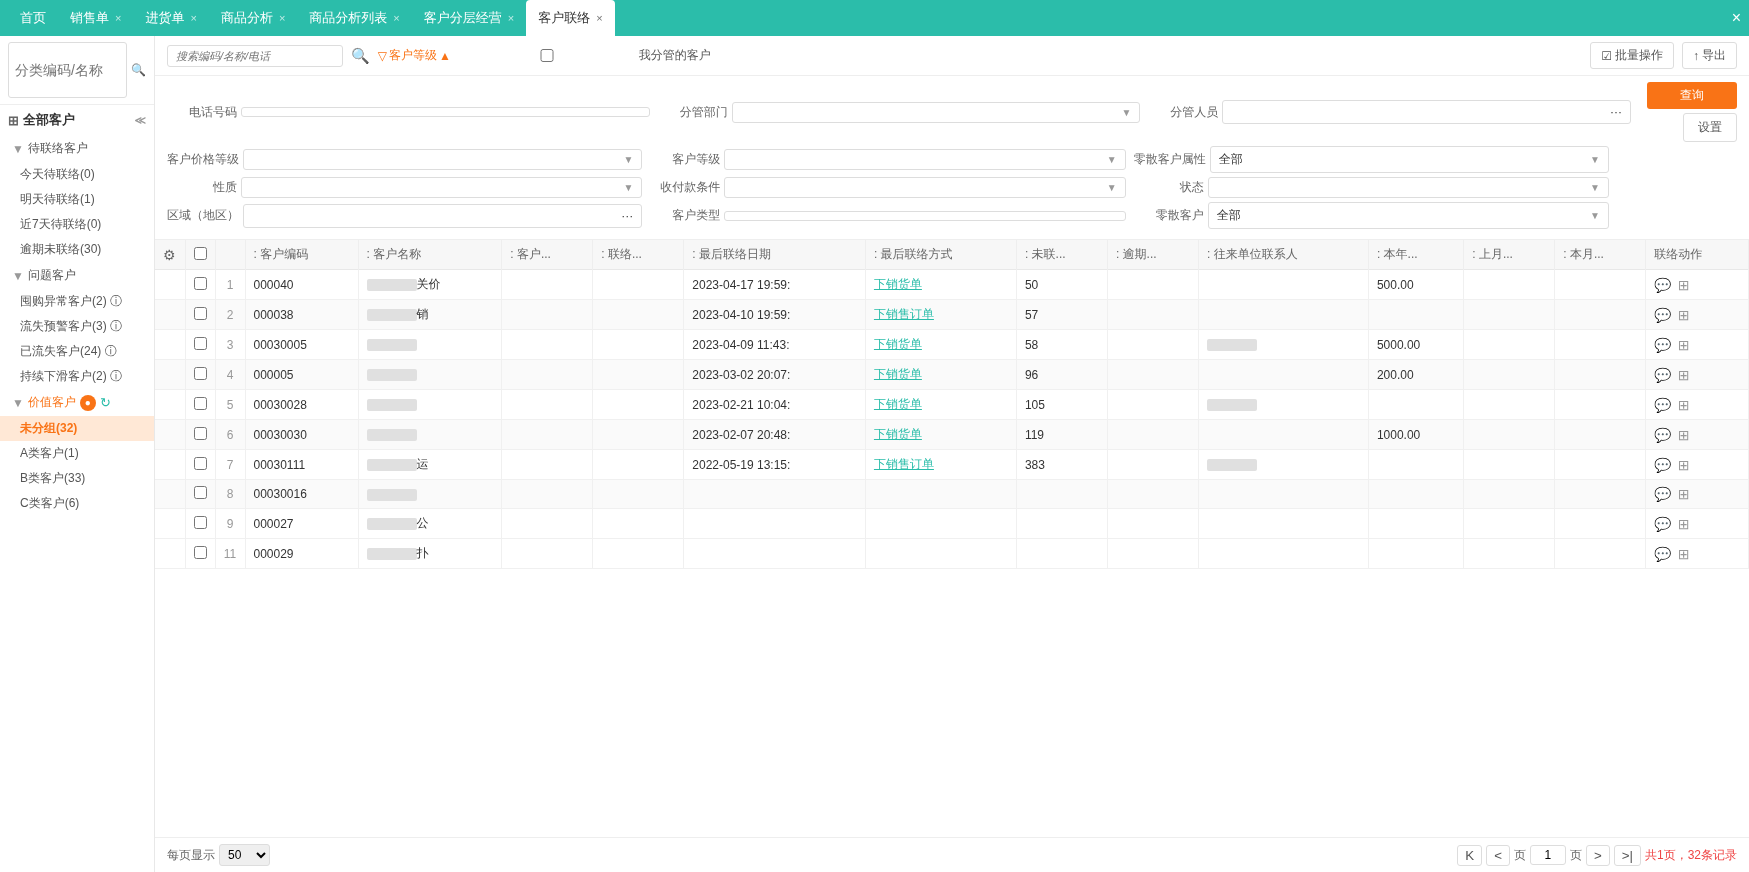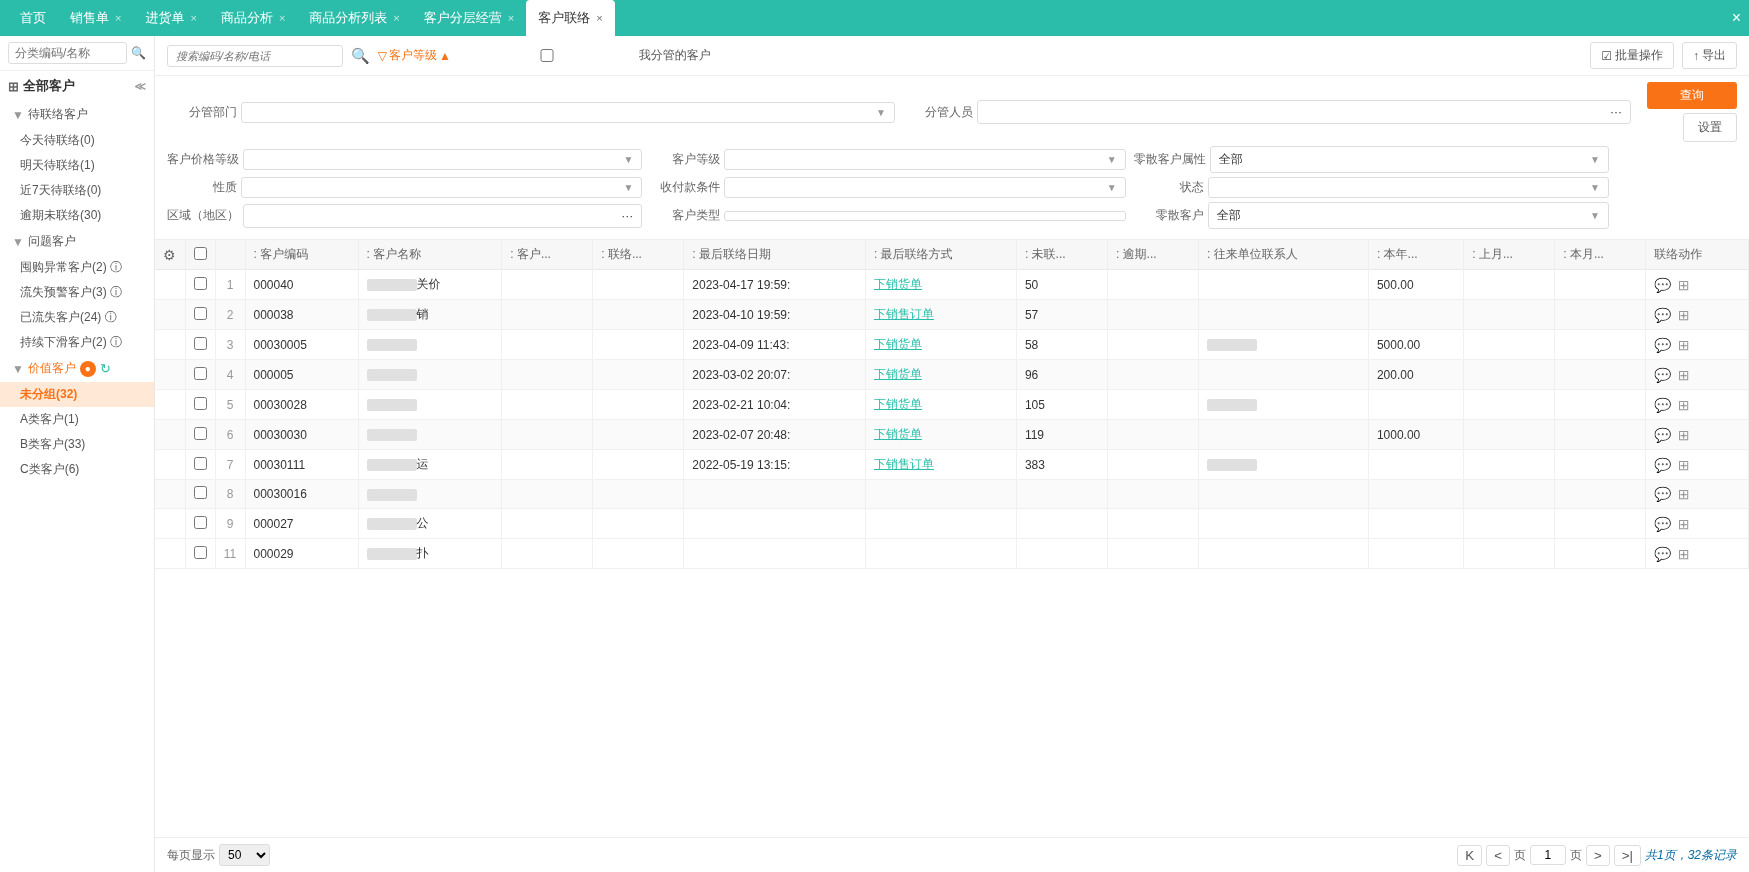--- a/index.html
+++ b/index.html
@@ -58,22 +58,22 @@
     }
     .sidebar-search {
       display: flex;
       align-items: center;
       padding: 6px 8px;
       border-bottom: 1px solid #eee;
     }
     .sidebar-search input {
       border: 1px solid #ddd;
       border-radius: 3px;
-      padding: 3px 6px;
-      font-size: 12px;
+      padding: 19px 6px;
+      font-size: 14px;
       width: 100%;
       outline: none;
     }
     .sidebar-search .search-icon {
       margin-left: 4px;
       color: #999;
       cursor: pointer;
     }
     .sidebar-content { overflow-y: auto; flex: 1; }
     .sidebar-section-header {
@@ -308,21 +308,21 @@
       color: #555;
     }
     .pagination-bar .page-input {
       border: 1px solid #ddd;
       border-radius: 3px;
       width: 36px;
       text-align: center;
       padding: 2px 4px;
       font-size: 12px;
     }
-    .pagination-bar .total { color: #0369a1; font-style: italic; }
+    .pagination-bar .total { color: #ef4444; }
 
     
     .settings-icon { color: #666; cursor: pointer; font-size: 14px; }
     
     
     .row-num { color: #999; text-align: center; }
   </style>
 </head>
 <body>
 
@@ -450,20 +450,26 @@
           <span>↑</span>
           <span>导出</span>
         </button>
       </div>
     </div>
 
     <div class="advanced-filter">
 
       <div class="filter-row">
         <div class="filter-item">
+          <label>电话号码</label>
+          <div class="filter-input">
+            <span></span>
+          </div>
+        </div>
+        <div class="filter-item">
           <label>分管部门</label>
           <div class="filter-input">
             <span></span>
               <span class="arrow">▼</span>
           </div>
         </div>
         <div class="filter-item">
           <label>分管人员</label>
           <div class="filter-input">
             <span></span>

